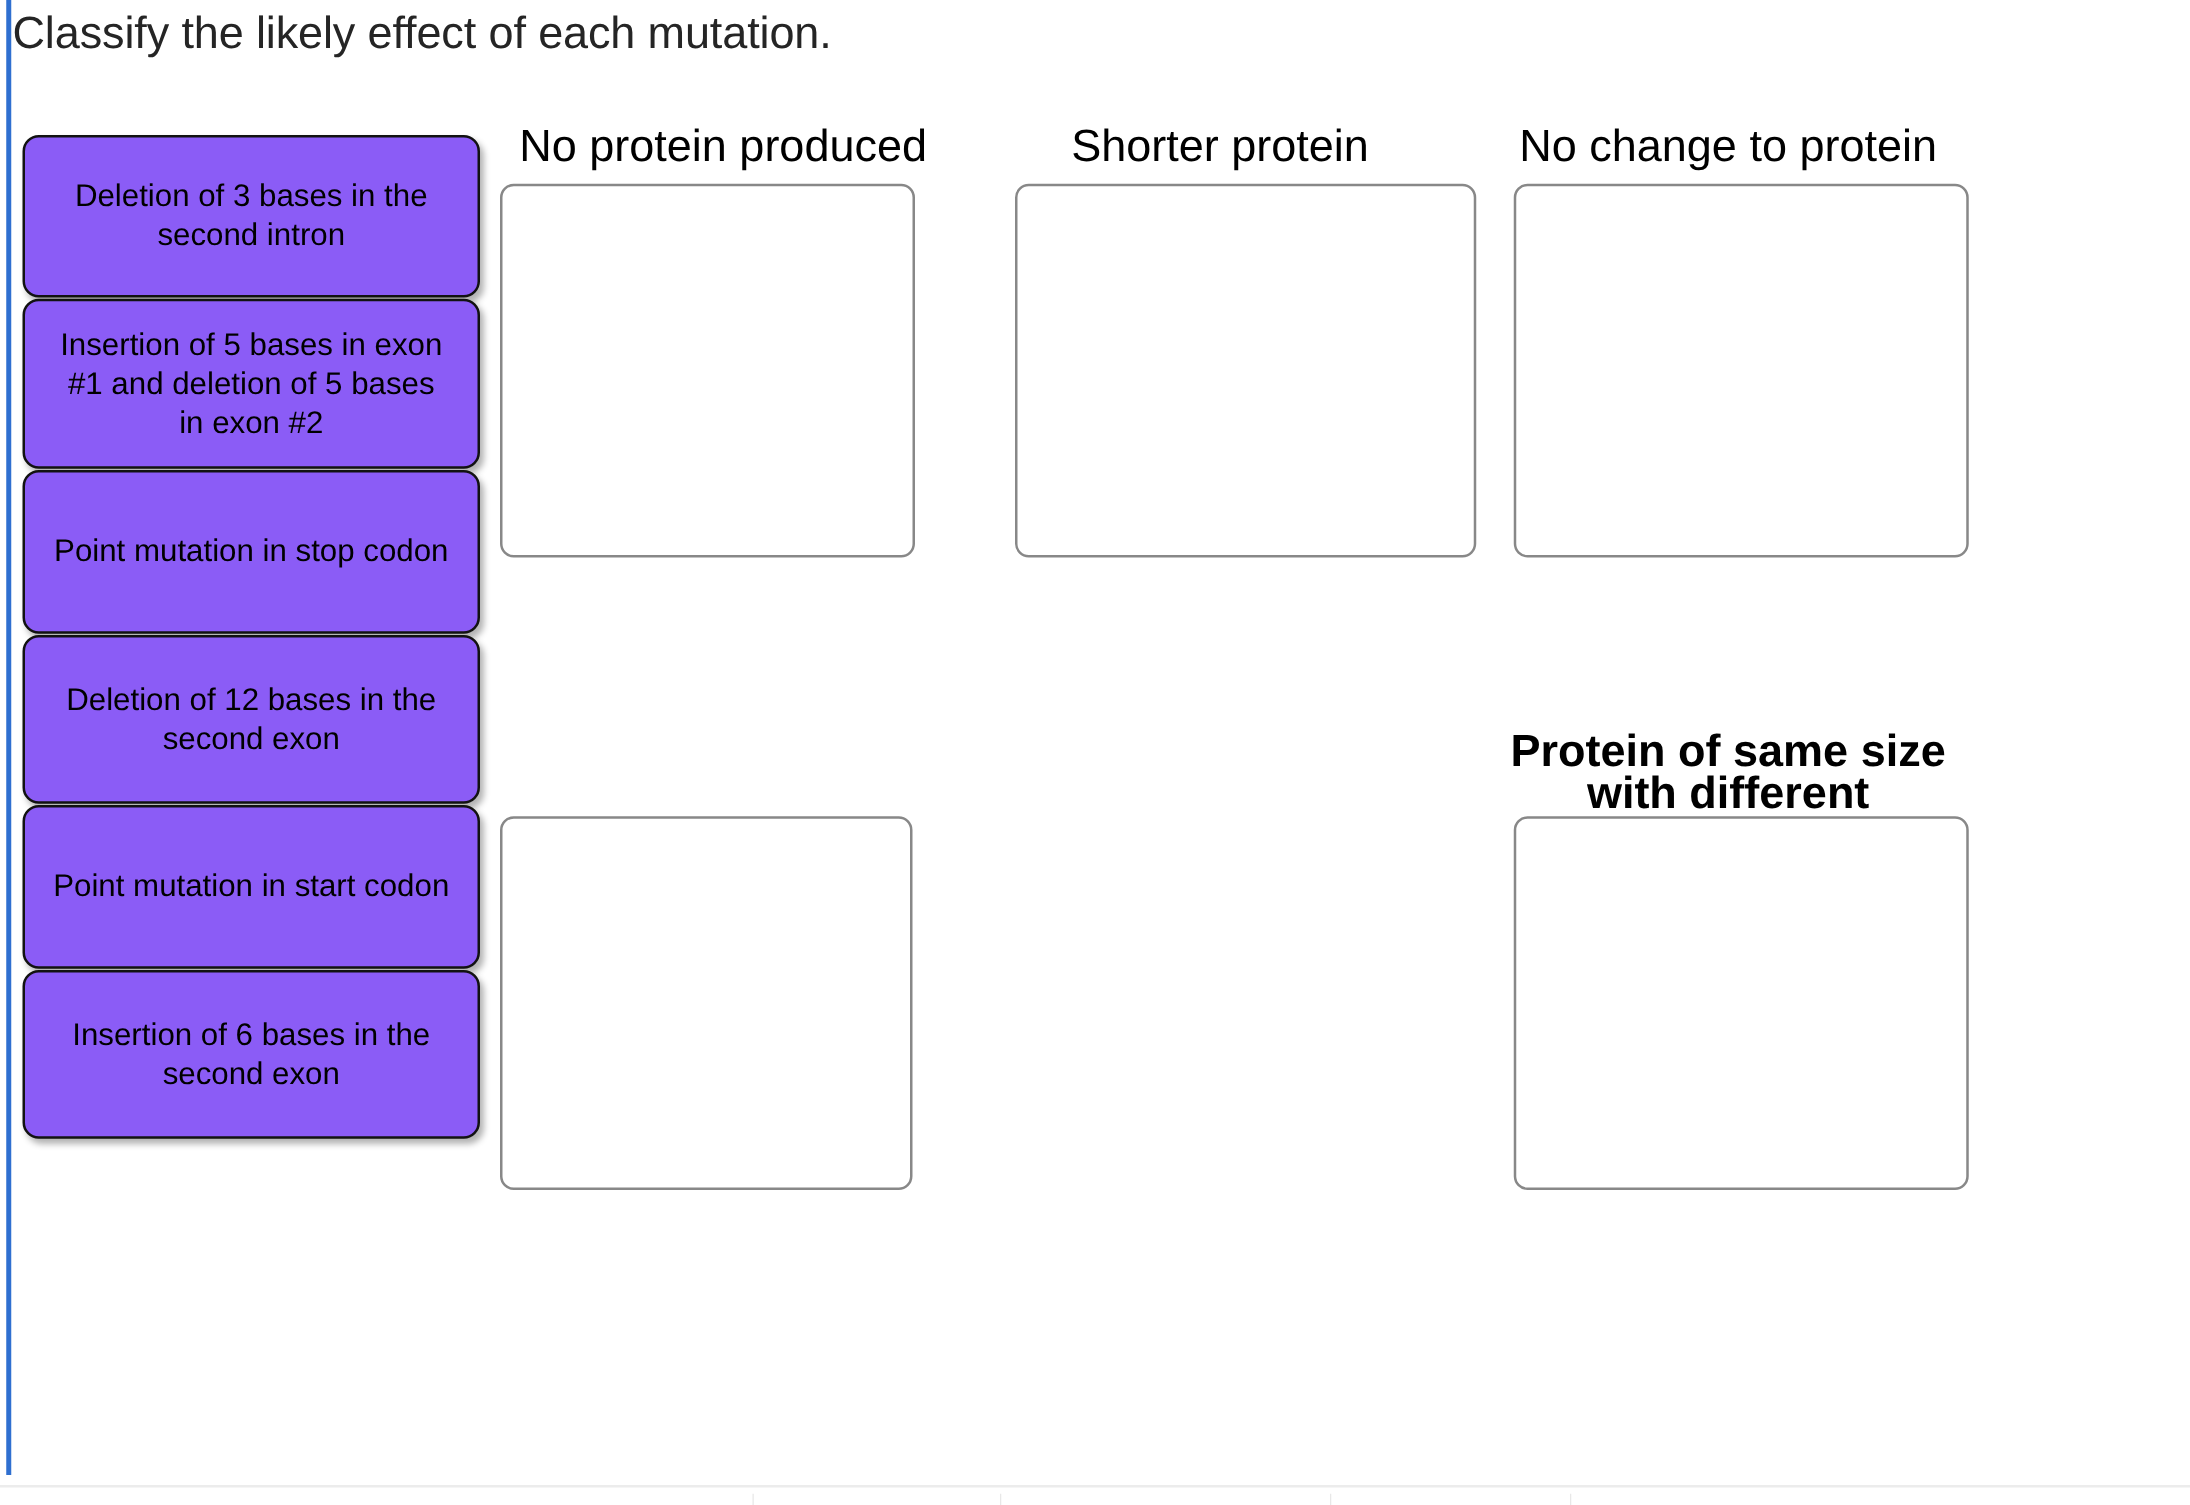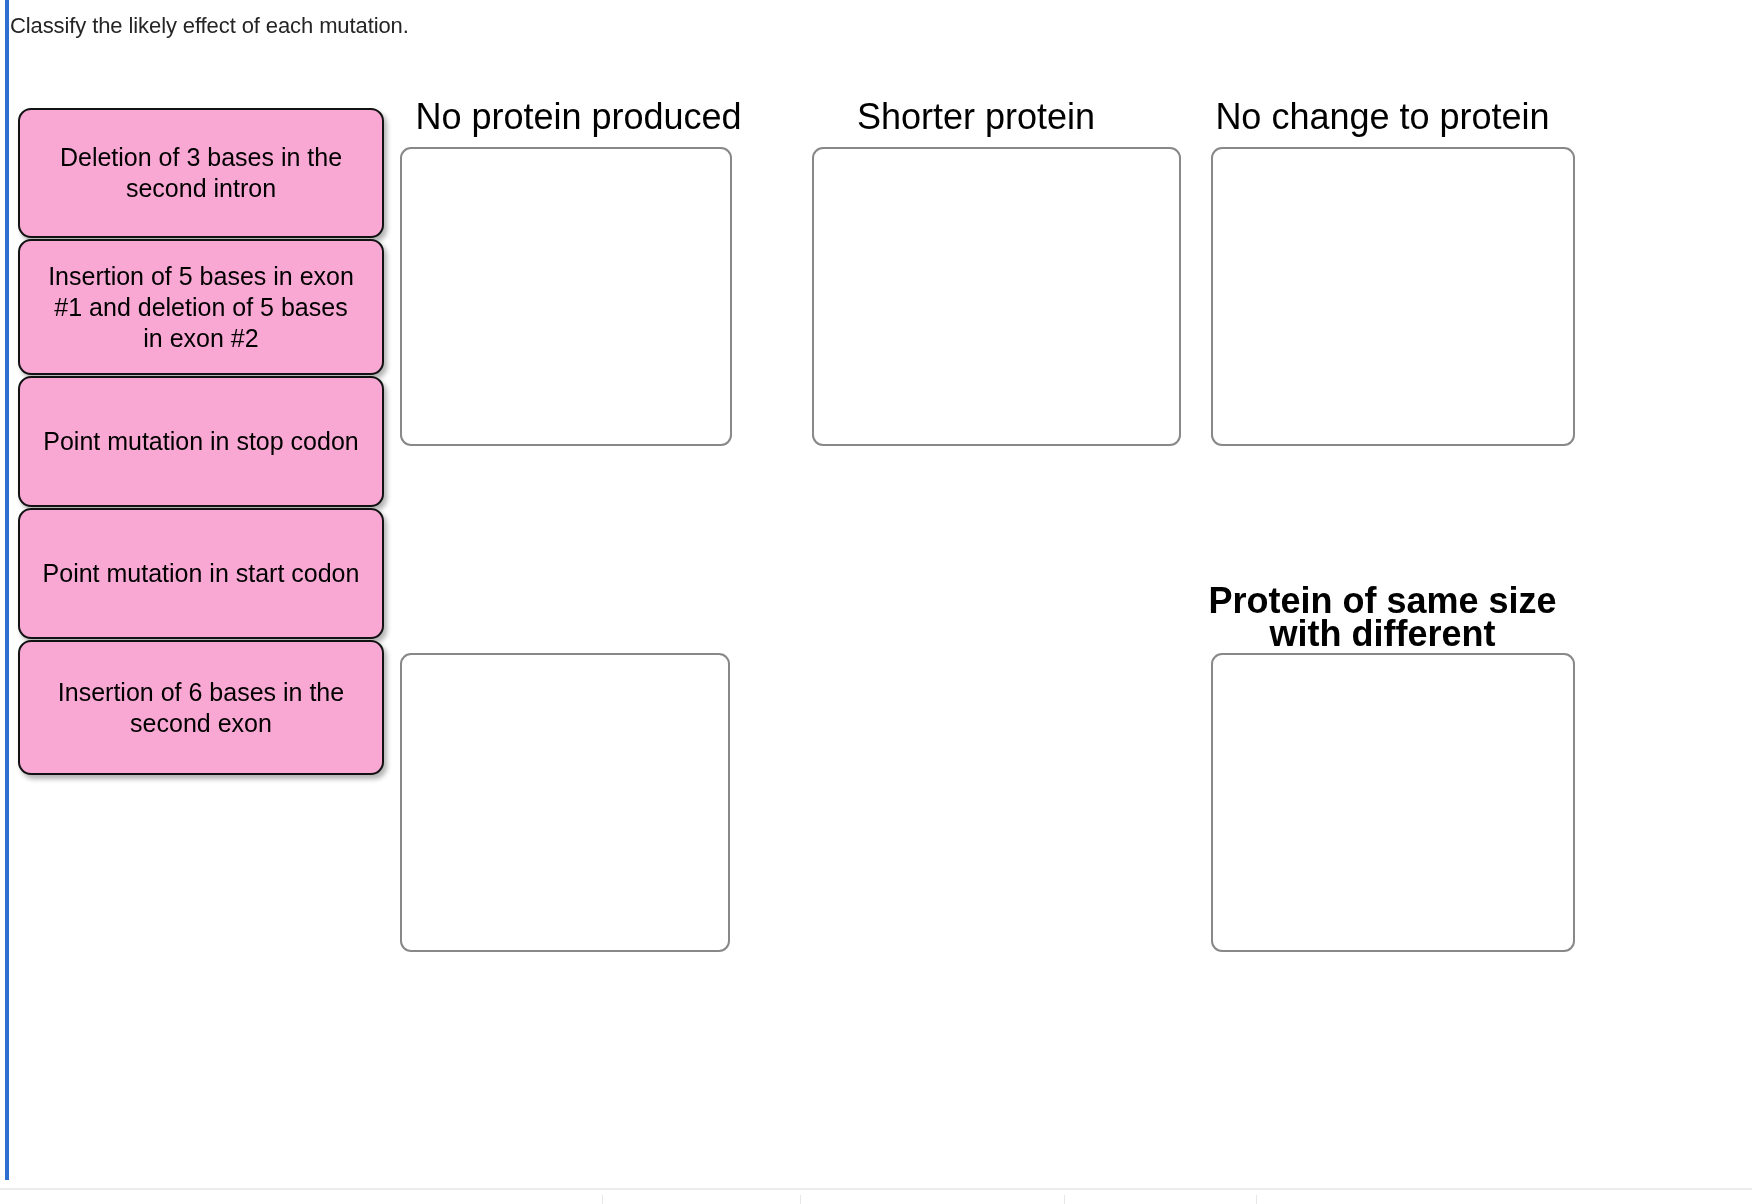--- a/index.html
+++ b/index.html
@@ -24,40 +24,40 @@
     width: 4px;
     height: 1180px;
     background: #2f6fd0;
   }
 
   
   #prompt {
     position: absolute;
     left: 10px;
     top: 7px;
-    font-size: 22px;
+    font-size: 36px;
     line-height: 38px;
     color: #252525;
     white-space: nowrap;
     letter-spacing: -0.1px;
     text-align: right;
   }
 
   
   #card-stack {
     position: absolute;
     left: 18px;
     top: 108px;
     width: 366px;
   }
   .mut-card {
     position: relative;
     box-sizing: border-box;
     width: 366px;
-    background: #f9a8d4;
+    background: #8b5cf6;
     border: 2px solid #121212;
     border-radius: 13px;
     box-shadow: 3px 4px 5px rgba(0,0,0,0.30);
     display: flex;
     align-items: center;
     justify-content: center;
     text-align: center;
     font-size: 25px;
     line-height: 31px;
     color: #000000;
@@ -123,20 +123,23 @@
   </div>
 
   <div class="mut-card h-136">
     <span class="mut-text">Insertion of 5 bases in exon #1 and deletion of 5 bases in exon #2</span>
   </div>
 
   <div class="mut-card h-131">
     <span class="mut-text">Point mutation in stop codon</span>
   </div>
 
+  <div class="mut-card h-135">
+    <span class="mut-text">Deletion of 12 bases in the second exon</span>
+  </div>
 
   <div class="mut-card h-131">
     <span class="mut-text">Point mutation in start codon</span>
   </div>
 
 
   <div class="mut-card h-135">
     <span class="mut-text">Insertion of 6 bases in the second exon</span>
   </div>
 

